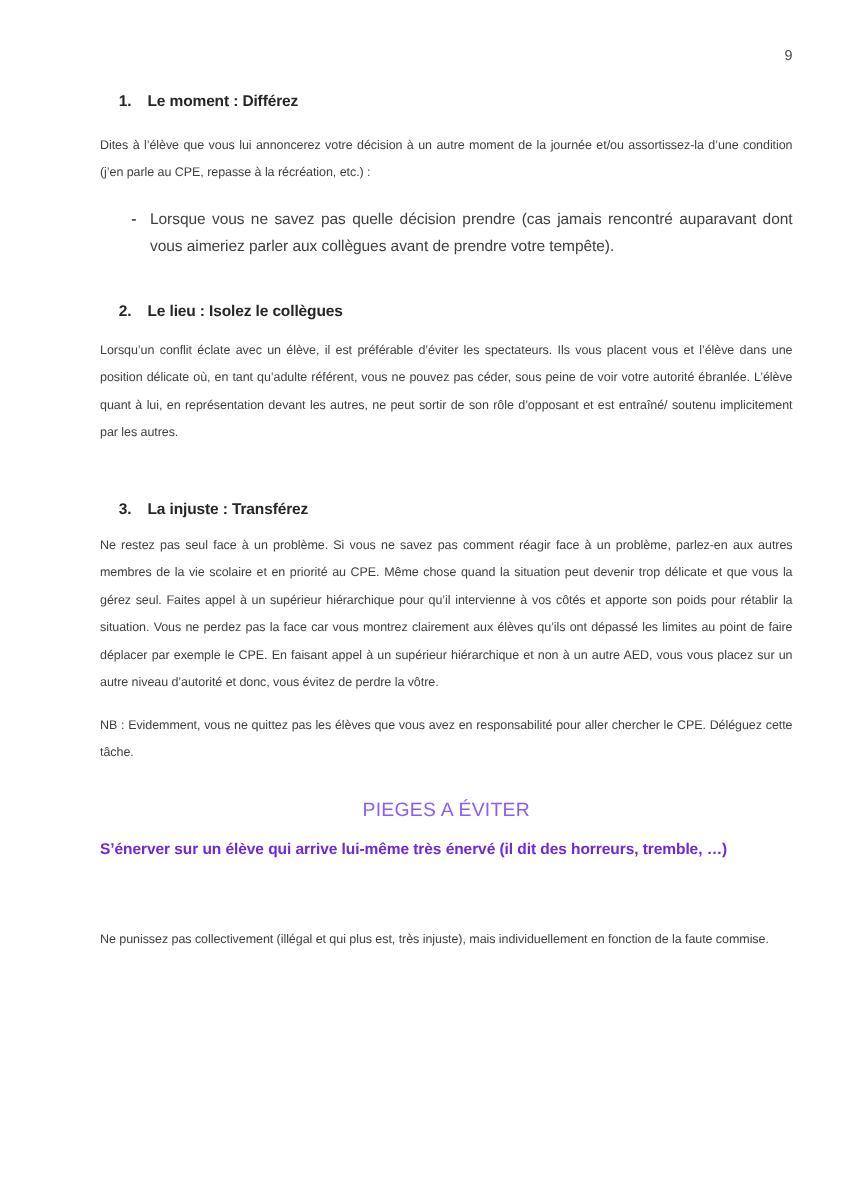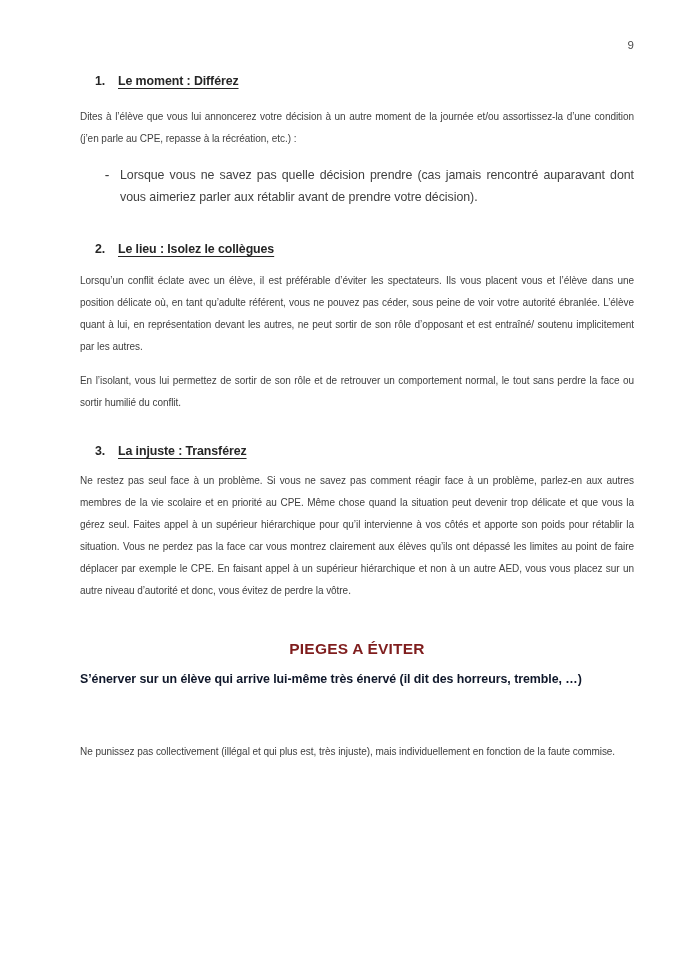--- a/index.html
+++ b/index.html
@@ -51,21 +51,20 @@
     font-size: 12.4px;
     font-weight: bold;
     color: #262626;
     letter-spacing: -0.1px;
   }
   .num-heading .num {
     width: 23px;
     flex: 0 0 23px;
   }
   .num-heading .htext {
-    text-decoration: underline;
     text-underline-offset: 2.5px;
   }
 
   
   .para {
     font-size: 10px;
     line-height: 22px;
     text-align: justify;
     color: #3f3f3f;
     margin: 0;
@@ -90,31 +89,31 @@
   .dash-item .dash {
     position: absolute;
     left: 25px;
     top: 0;
   }
 
   
   .section-title {
     text-align: center;
     font-size: 15.5px;
-    font-weight: bold;
-    color: #7f1d1d;
+    font-weight: normal;
+    color: #8b5cf6;
     margin: 0;
     letter-spacing: 0.2px;
   }
 
   
   .sub-bold {
     font-size: 12.4px;
     font-weight: bold;
-    color: #0f172a;
+    color: #6d28d9;
     line-height: 22px;
     text-align: justify;
     margin: 0;
     letter-spacing: -0.05px;
   }
   .sp-9  { height: 9px; }
   .sp-10 { height: 10px; }
   .sp-12 { height: 12px; }
   .sp-14 { height: 14px; }
   .sp-18 { height: 18px; }
@@ -137,44 +136,44 @@
     </div>
     <div class="sp-18"></div>
     <p class="para">Dites à l’élève que vous lui annoncerez votre décision à un autre moment de la journée et/ou assortissez-la d’une condition (j’en parle au CPE, repasse à la récréation, etc.) :</p>
     <div class="sp-14"></div>
     <ul class="dash-list">
       <li class="dash-item">
         <span class="dash">-</span>
       </li>
       <li class="dash-item">
         <span class="dash">-</span>
-        <span>Lorsque vous ne savez pas quelle décision prendre (cas jamais rencontré auparavant dont vous aimeriez parler aux rétablir avant de prendre votre décision).</span>
+        <span>Lorsque vous ne savez pas quelle décision prendre (cas jamais rencontré auparavant dont vous aimeriez parler aux collègues avant de prendre votre tempête).</span>
       </li>
     </ul>
 
     <div class="sp-34"></div>
 
     <div class="num-heading">
       <span class="num">2.</span>
       <span class="htext">Le lieu : Isolez le collègues</span>
     </div>
     <div class="sp-14"></div>
     <p class="para">Lorsqu’un conflit éclate avec un élève, il est préférable d’éviter les spectateurs. Ils vous placent vous et l’élève dans une position délicate où, en tant qu’adulte référent, vous ne pouvez pas céder, sous peine de voir votre autorité ébranlée. L’élève quant à lui, en représentation devant les autres, ne peut sortir de son rôle d’opposant et est entraîné/ soutenu implicitement par les autres.</p>
     <div class="sp-12"></div>
-    <p class="para">En l’isolant, vous lui permettez de sortir de son rôle et de retrouver un comportement normal, le tout sans perdre la face ou sortir humilié du conflit.</p>
 
     <div class="sp-30"></div>
 
     <div class="num-heading">
       <span class="num">3.</span>
       <span class="htext">La injuste : Transférez</span>
     </div>
     <div class="sp-12"></div>
     <p class="para">Ne restez pas seul face à un problème. Si vous ne savez pas comment réagir face à un problème, parlez-en aux autres membres de la vie scolaire et en priorité au CPE. Même chose  quand la situation peut devenir trop délicate et que vous la gérez seul. Faites appel à un supérieur hiérarchique pour qu’il intervienne à vos côtés et apporte son poids pour rétablir la situation. Vous ne perdez pas la face car vous montrez clairement aux élèves qu’ils ont dépassé les limites au point de faire déplacer par exemple le CPE. En faisant appel à un supérieur hiérarchique et non à un autre AED, vous vous placez sur un autre niveau d’autorité et donc, vous évitez de perdre la vôtre.</p>
     <div class="sp-12"></div>
+    <p class="para">NB : Evidemment, vous ne quittez pas les élèves que vous avez en responsabilité pour aller chercher le CPE. Déléguez cette tâche.</p>
 
     <div class="sp-26"></div>
 
     <h2 class="section-title">PIEGES A ÉVITER</h2>
     <div class="sp-10"></div>
     <p class="sub-bold">S’énerver sur un élève qui arrive lui-même très énervé (il dit des horreurs, tremble, …)</p>
     <div class="sp-12"></div>
 
     <div class="sp-30"></div>
 

